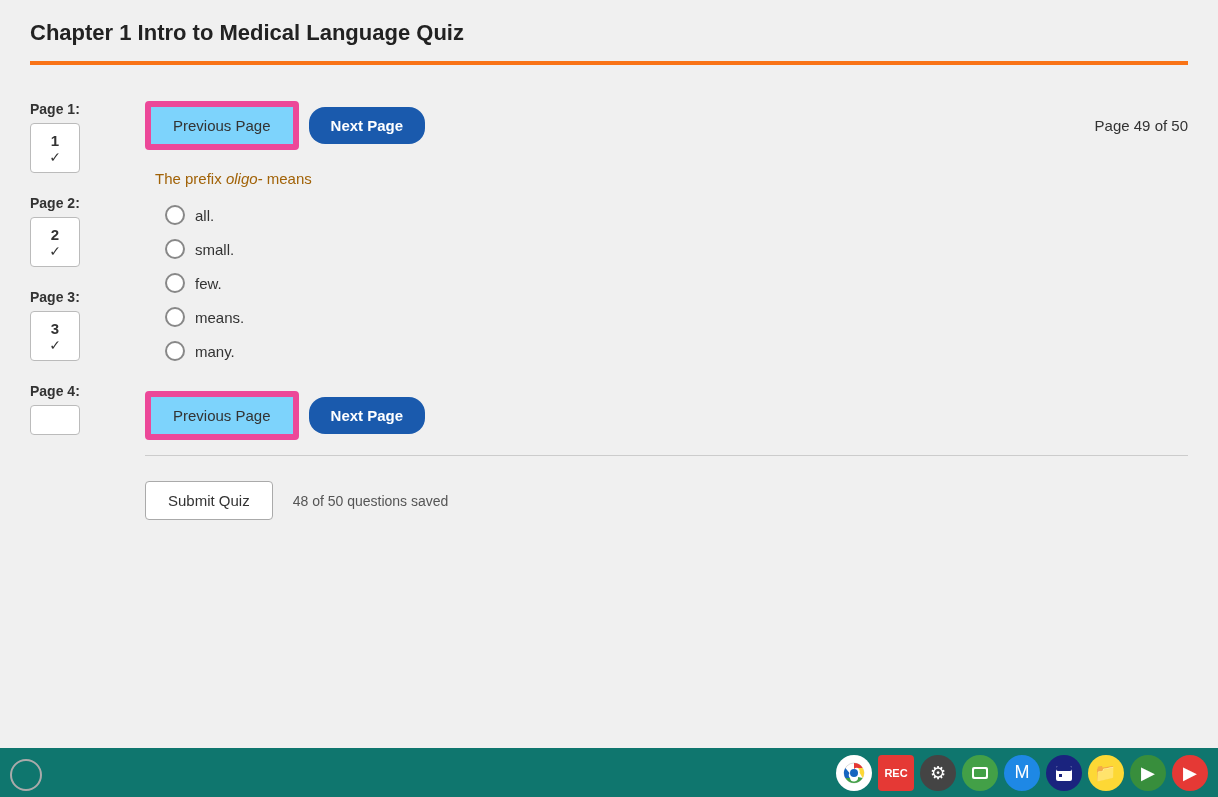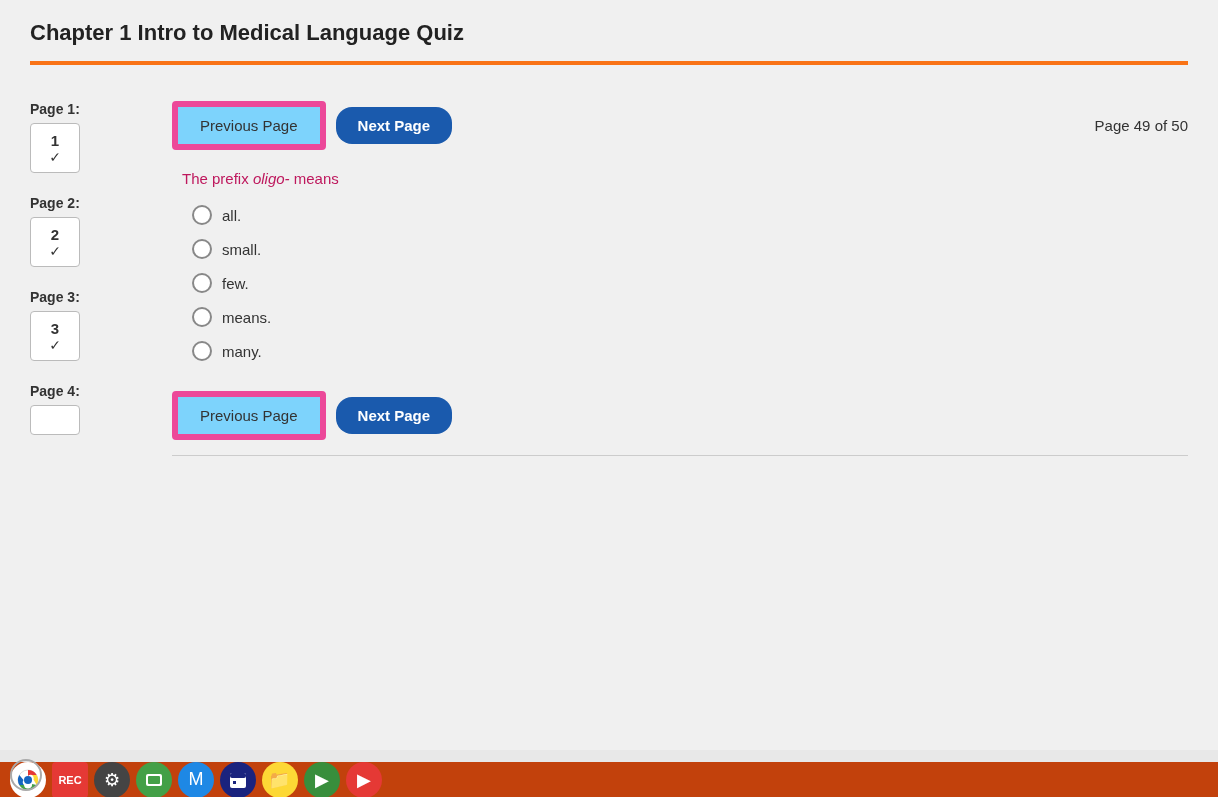--- a/index.html
+++ b/index.html
@@ -17,21 +17,21 @@
     .page-title {
       font-size: 22px;
       font-weight: bold;
       color: #222;
       padding-bottom: 15px;
       border-bottom: 4px solid #f97316;
       margin-bottom: 36px;
     }
     .content-area {
       display: flex;
-      gap: 32px;
+      gap: 5px;
     }
     .sidebar {
       width: 110px;
       flex-shrink: 0;
     }
     .sidebar-section-label {
       font-size: 14px;
       font-weight: bold;
       color: #333;
       margin-bottom: 6px;
@@ -104,21 +104,21 @@
       padding-left: 28px;
     }
     .question-header {
       font-size: 18px;
       font-weight: bold;
       margin-bottom: 8px;
       color: #222;
     }
     .question-text {
       font-size: 15px;
-      color: #be185d;
+      color: #a16207;
       margin-bottom: 18px;
       margin-left: 10px;
     }
     .question-text em {
       font-style: italic;
     }
     .options-list {
       list-style: none;
       margin-left: 20px;
     }
@@ -161,25 +161,25 @@
       border-radius: 4px;
       font-size: 15px;
       cursor: pointer;
       color: #333;
     }
     .submit-info {
       font-size: 14px;
       color: #555;
     }
     .taskbar {
-      background: #c2410c;
-      height: 35px;
-      display: flex;
-      align-items: center;
-      justify-content: flex-start;
+      background: #0f766e;
+      height: 49px;
+      display: flex;
+      align-items: center;
+      justify-content: flex-end;
       gap: 6px;
       padding: 0 10px;
       position: fixed;
       bottom: 0;
       left: 0;
       width: 100%;
     }
     .taskbar-icon {
       width: 36px;
       height: 36px;
@@ -276,20 +276,24 @@
           <div class="radio-circle"></div>
           <span>many.</span>
         </li>
       </ul>
 
       <div class="bottom-nav-row">
         <button class="btn-prev">Previous Page</button>
         <button class="btn-next">Next Page</button>
       </div>
 
+      <div class="submit-row">
+        <button class="btn-submit">Submit Quiz</button>
+        <span class="submit-info">48 of 50 questions saved</span>
+      </div>
     </div>
   </div>
 </div>
 
 <div class="taskbar">
   <div class="taskbar-icon chrome-icon">
     <svg width="22" height="22" viewBox="0 0 22 22">
       <circle cx="11" cy="11" r="10" fill="white" stroke="#ddd" stroke-width="1"></circle>
       <circle cx="11" cy="11" r="4" fill="#1565C0"></circle>
       <path d="M11 1 A10 10 0 0 1 19.66 6 L15 6 A4 4 0 0 0 11 7" fill="#e53935"></path>

